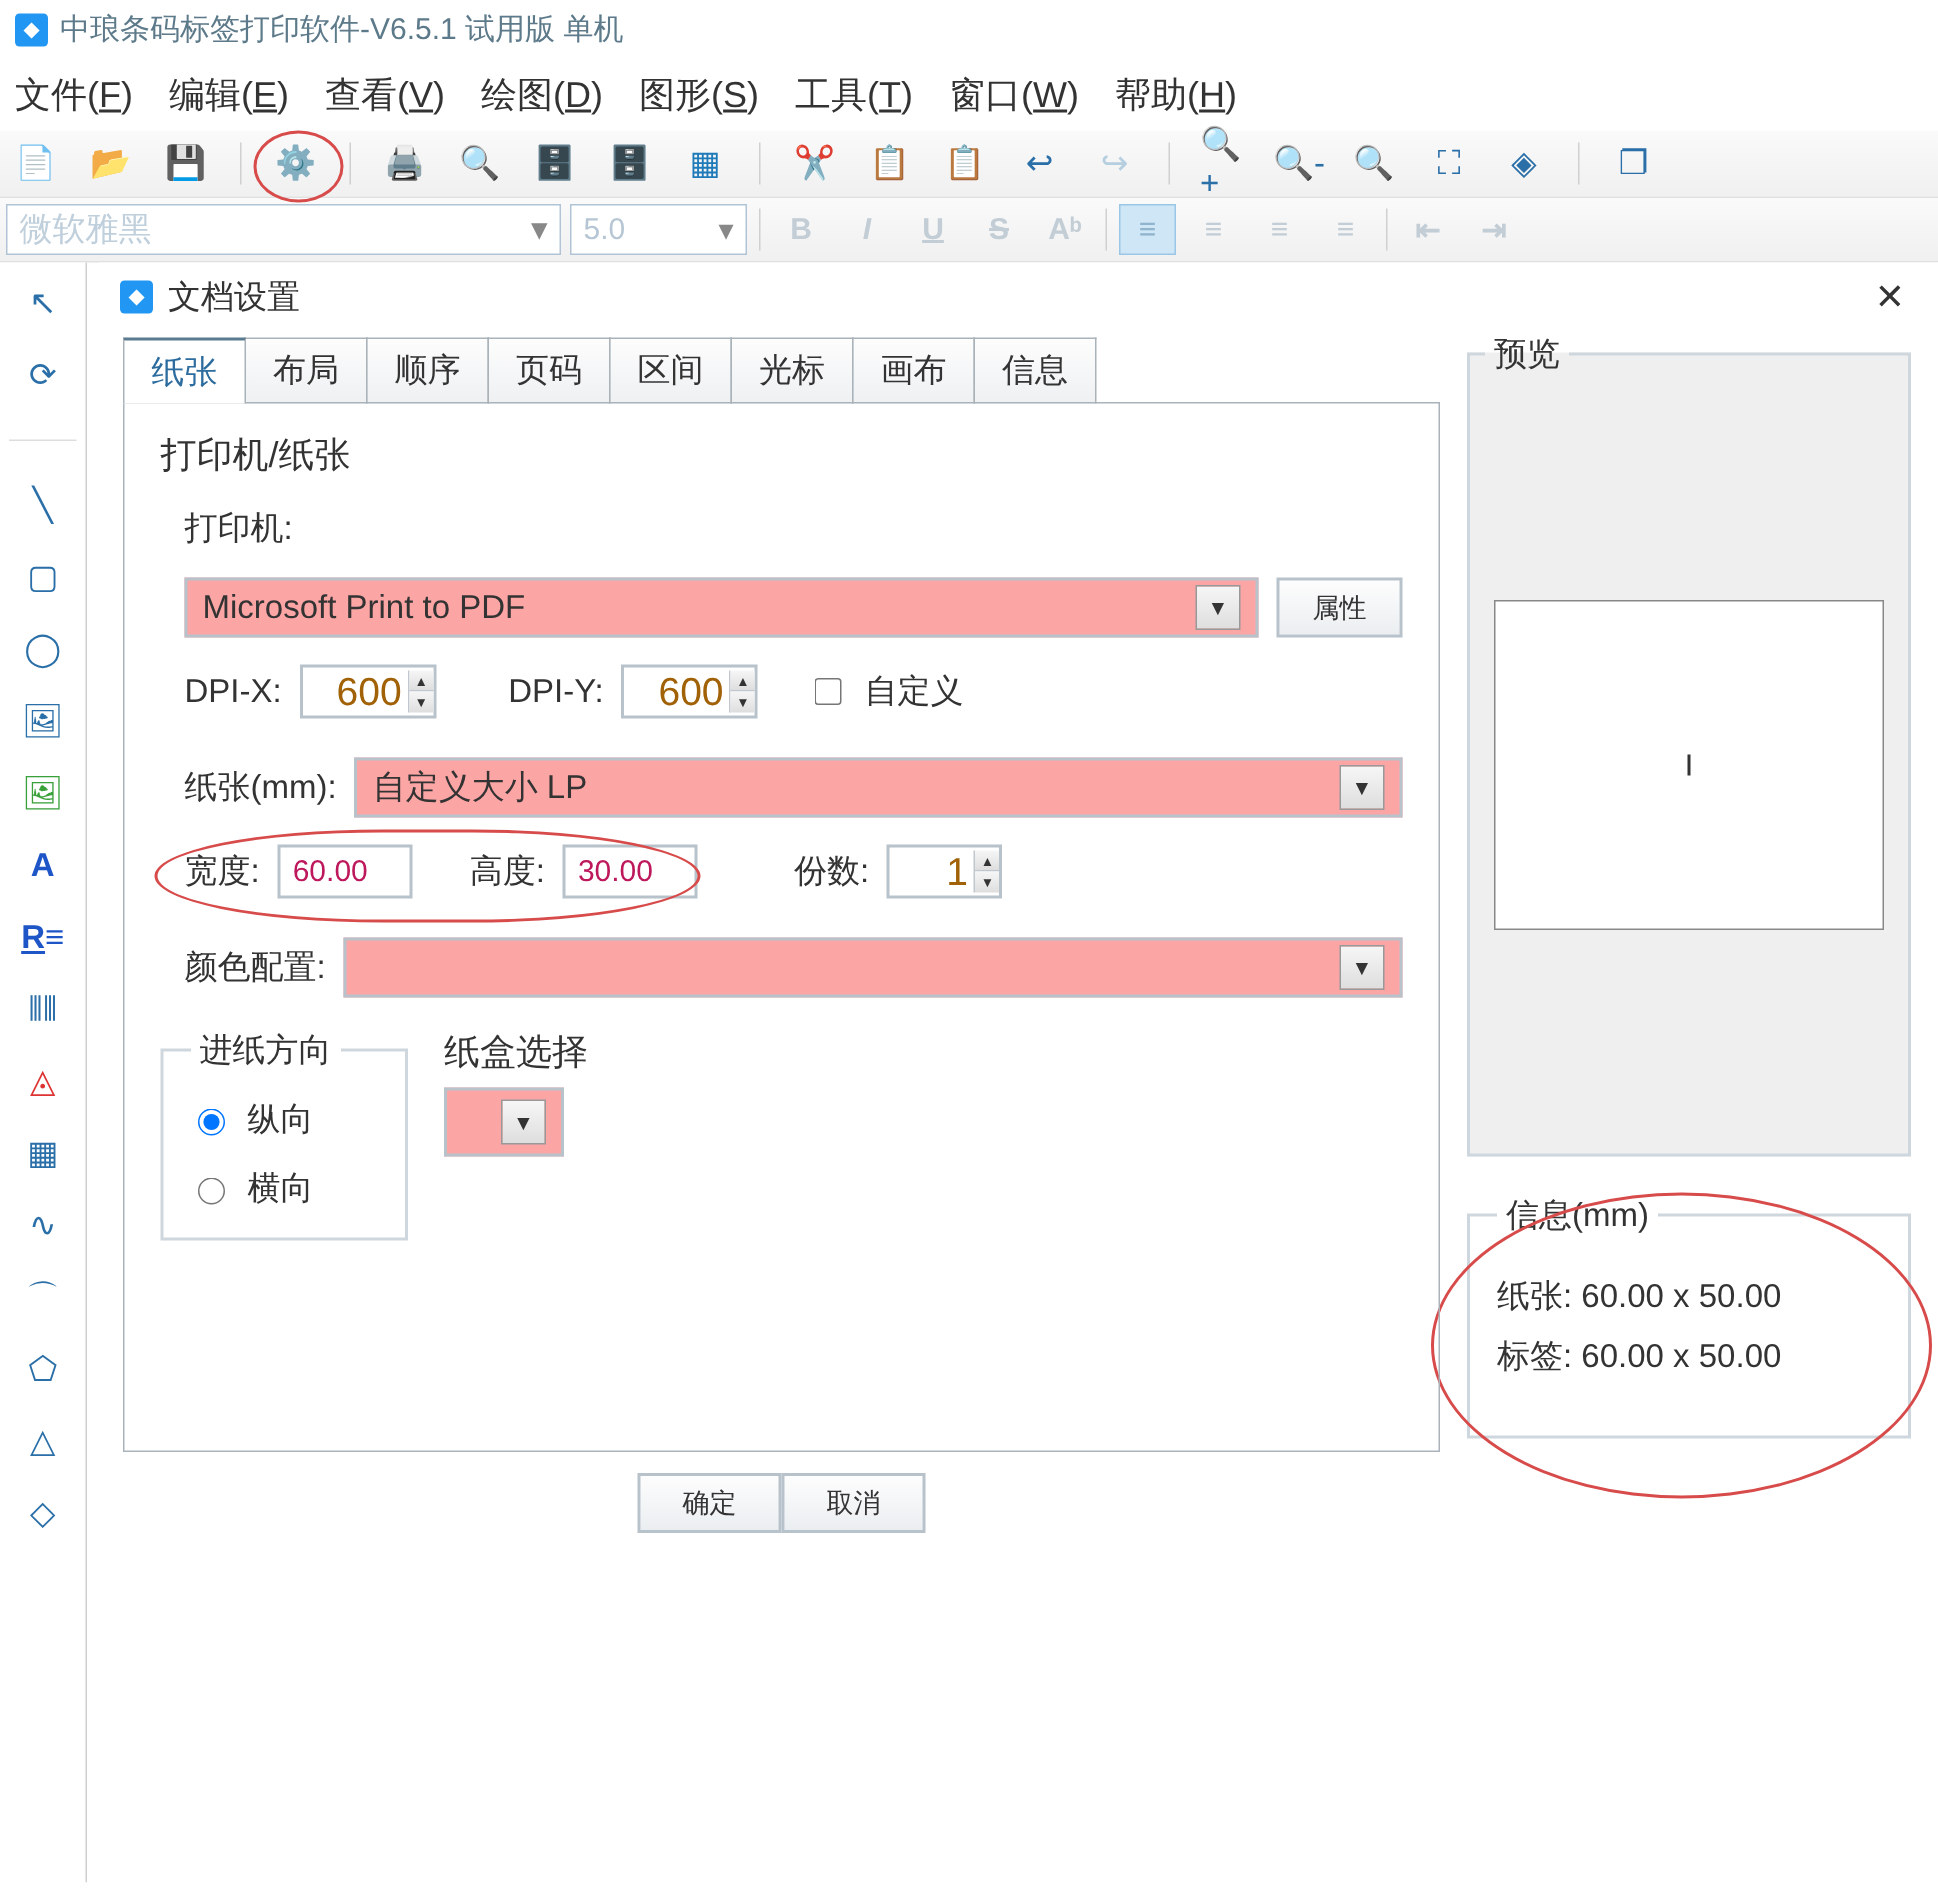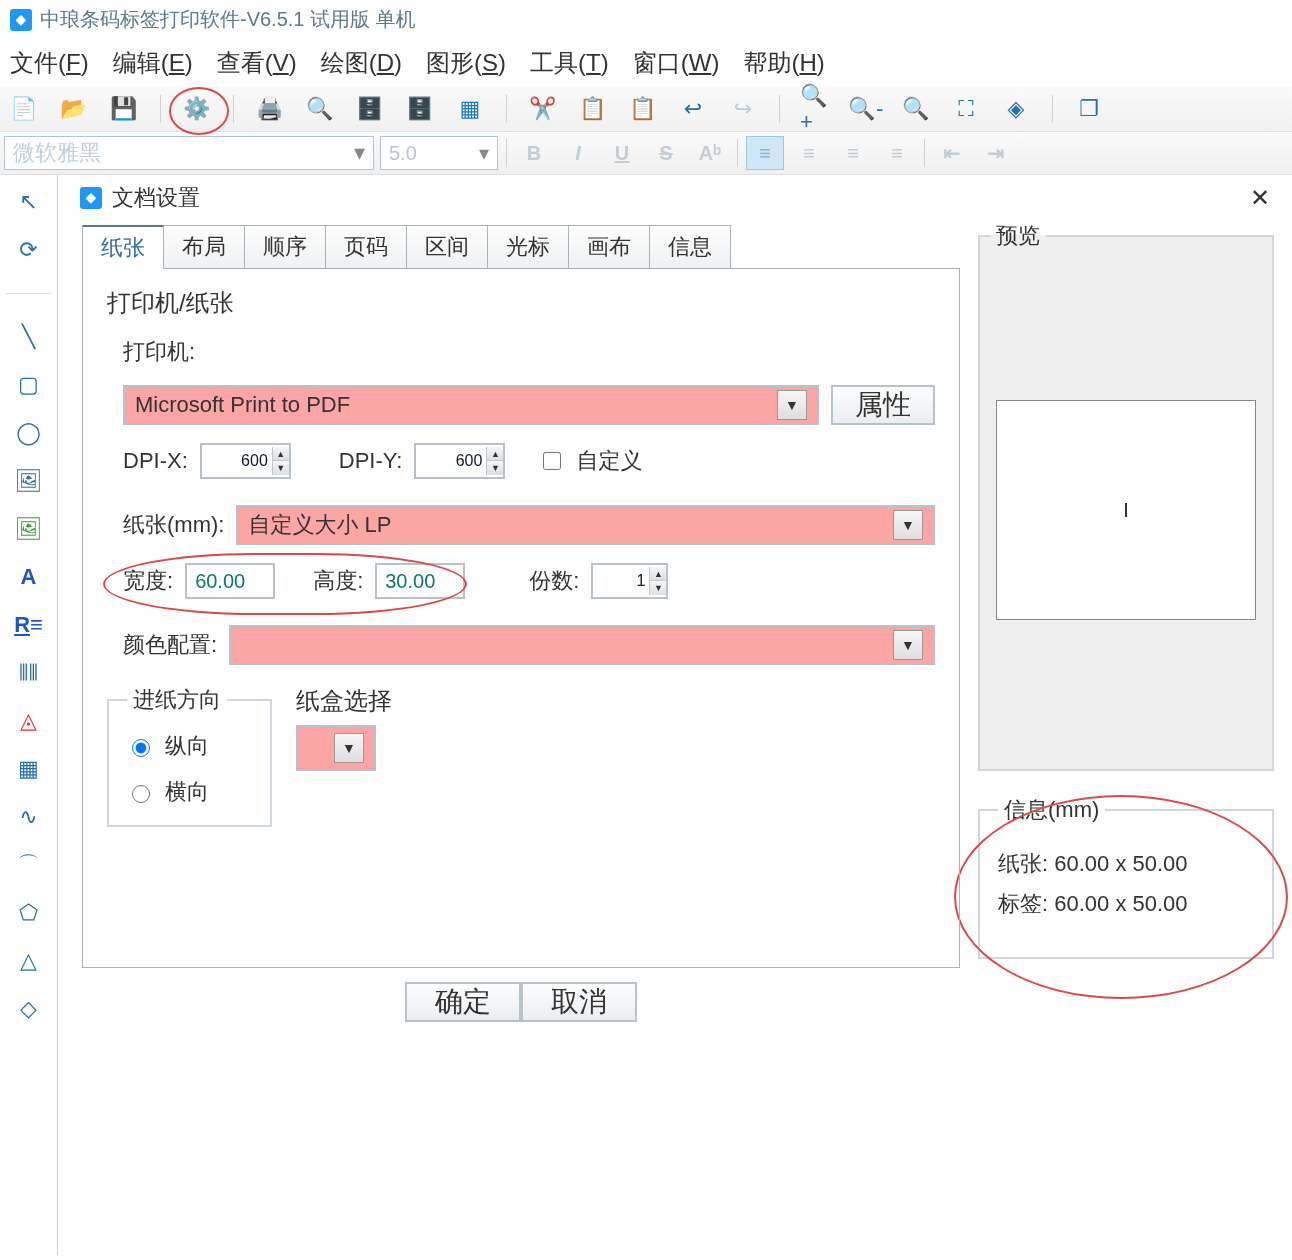--- a/index.html
+++ b/index.html
@@ -60,28 +60,28 @@
   .group-title { font-size: 24px; color: #333; margin-bottom: 18px; }
   .group-title.small { margin-bottom: 8px; }
   fieldset.group { border: 2px solid #cfd7de; padding: 16px 18px 18px 18px; margin: 0; }
   fieldset.group > legend { font-size: 22px; padding: 0 6px; }
   
   .row { display: flex; align-items: center; gap: 12px; margin-bottom: 18px; font-size: 22px; }
   .label { white-space: nowrap; }
   .select { height: 40px; border: 2px solid #b8c2cb; background: #fca5a5; display: flex; align-items: center; padding: 0 10px; font-size: 22px; }
   .select .sel-text { flex: 1; }
   .select .dd { width: 30px; height: 30px; border: 1px solid #999; background: linear-gradient(#f6f6f6,#dedede); display: flex; align-items: center; justify-content: center; margin-left: 8px; font-size: 14px; }
-  .btn { height: 40px; padding: 0 22px; border: 2px solid #b8c2cb; background: linear-gradient(#fdfdfd,#ebeef1); font-size: 28px; cursor: pointer; display:inline-flex; align-items:center;}
+  .btn { height: 40px; padding: 0 22px; border: 2px solid #b8c2cb; background: linear-gradient(#fdfdfd,#ebeef1); font-size: 18px; cursor: pointer; display:inline-flex; align-items:center;}
   .btn.ok { padding: 6px 28px; }
   .num-input { height: 36px; border: 2px solid #b8c2cb; display: flex; align-items: center; background: #fff; }
-  .num-input input { border: none; width: 70px; text-align: right; font-size: 16px; padding: 0 4px; color: #0f172a; background: transparent; }
+  .num-input input { border: none; width: 70px; text-align: right; font-size: 26px; padding: 0 4px; color: #a16207; background: transparent; }
   .num-input .spin { display: flex; flex-direction: column; border-left: 1px solid #c0c7ce; }
   .num-input .spin span { width: 16px; height: 14px; font-size: 9px; display:flex; align-items:center; justify-content:center; background: linear-gradient(#f6f6f6,#dedede); border-bottom: 1px solid #c0c7ce; cursor:pointer;}
   .num-input .spin span:last-child { border-bottom:none; }
-  .text-input { height: 36px; border: 2px solid #b8c2cb; background: #fff; padding: 0 8px; font-size: 20px; color: #0f766e; display:inline-flex; align-items:center;}
+  .text-input { height: 36px; border: 2px solid #b8c2cb; background: #fff; padding: 0 8px; font-size: 20px; color: #be185d; display:inline-flex; align-items:center;}
   input[type=checkbox] { width: 18px; height: 18px; }
   input[type=radio] { width: 18px; height: 18px; }
   
   .wh-highlight { position: relative; }
   .wh-highlight::before { content: ''; position: absolute; border: 2px solid #d84b4b; border-radius: 50% / 60%; width: 360px; height: 58px; left: -20px; top: -10px; pointer-events:none;}
   
   .lower-groups { display: flex; gap: 24px; margin-top: 20px; }
   
   
   .preview-group { border: 2px solid #cfd7de; padding: 10px; height: 550px; display: flex; align-items: center; justify-content: center; background: #efefef; }

